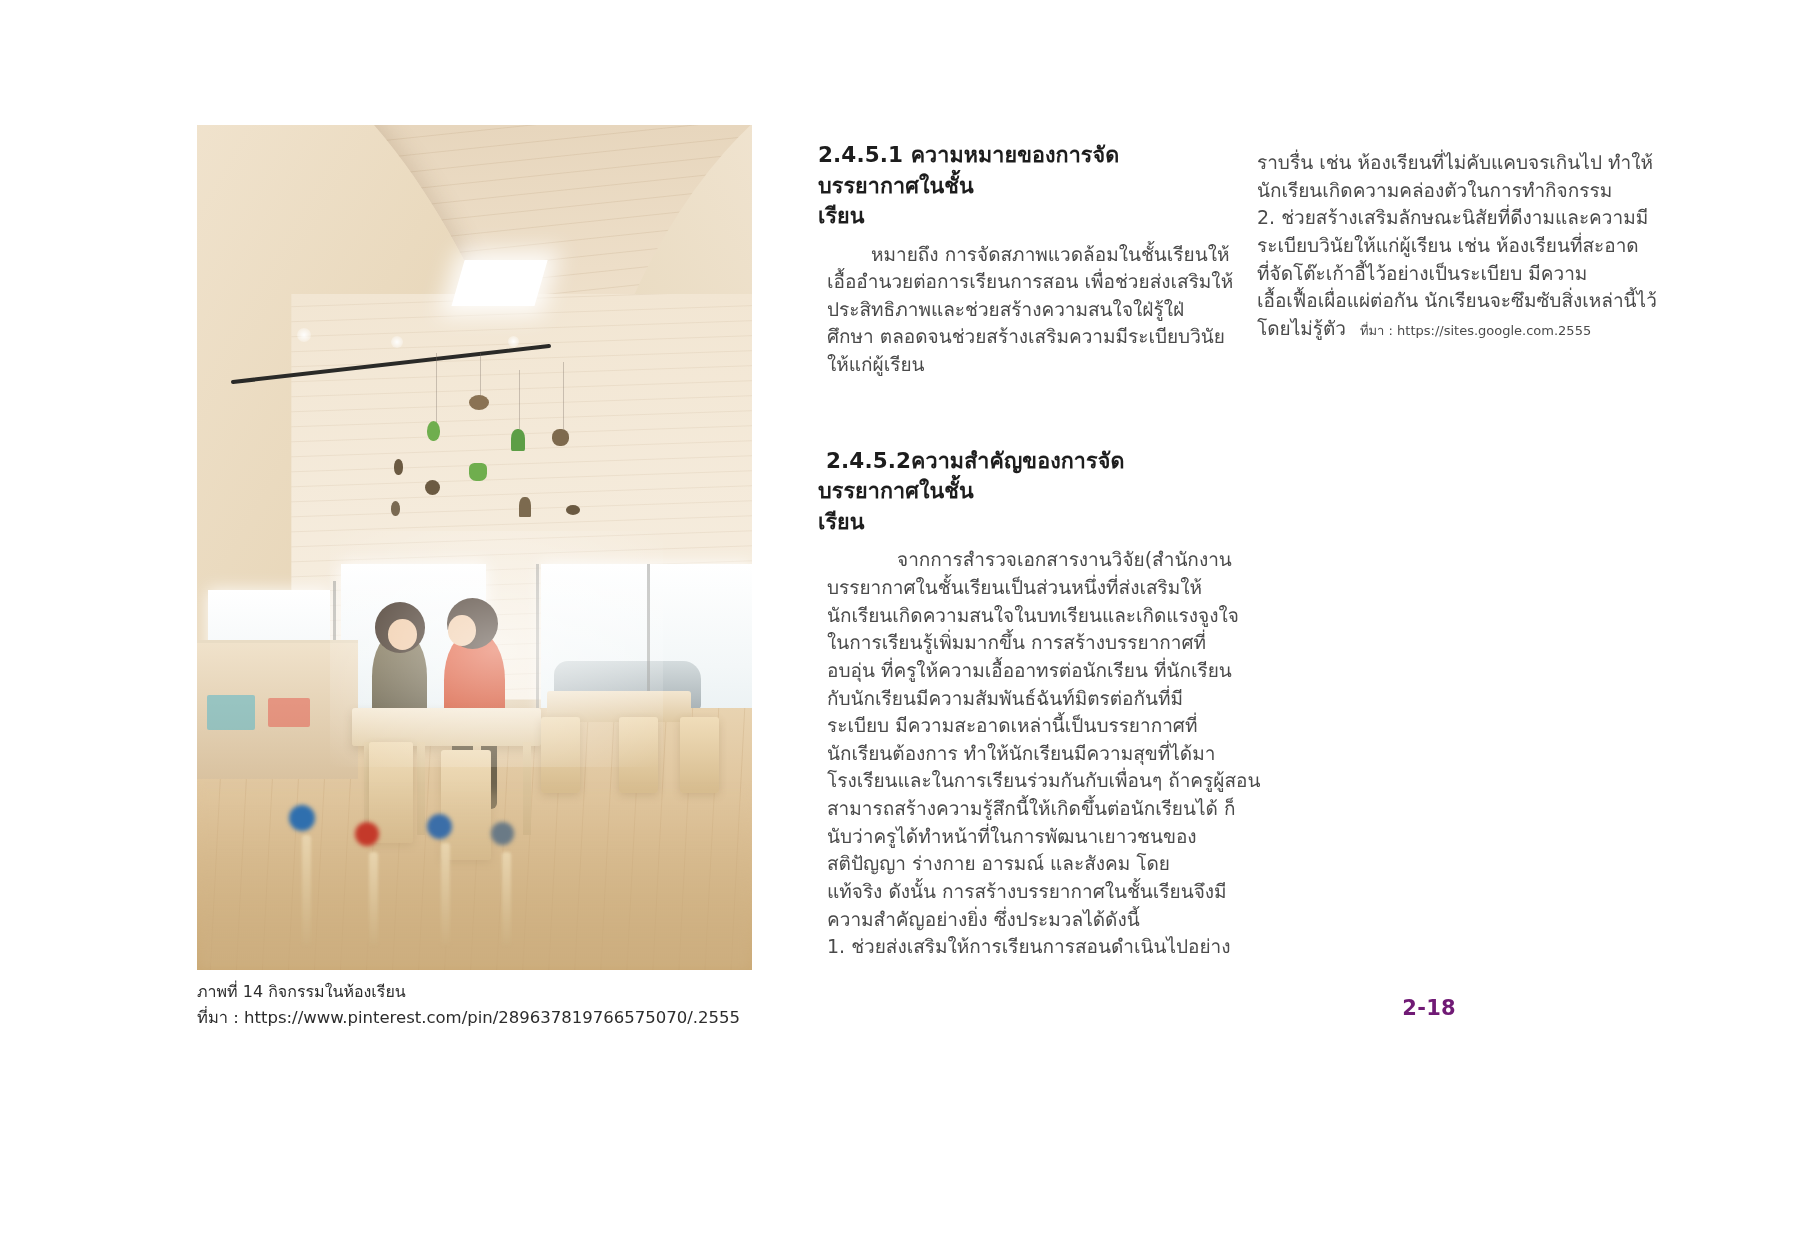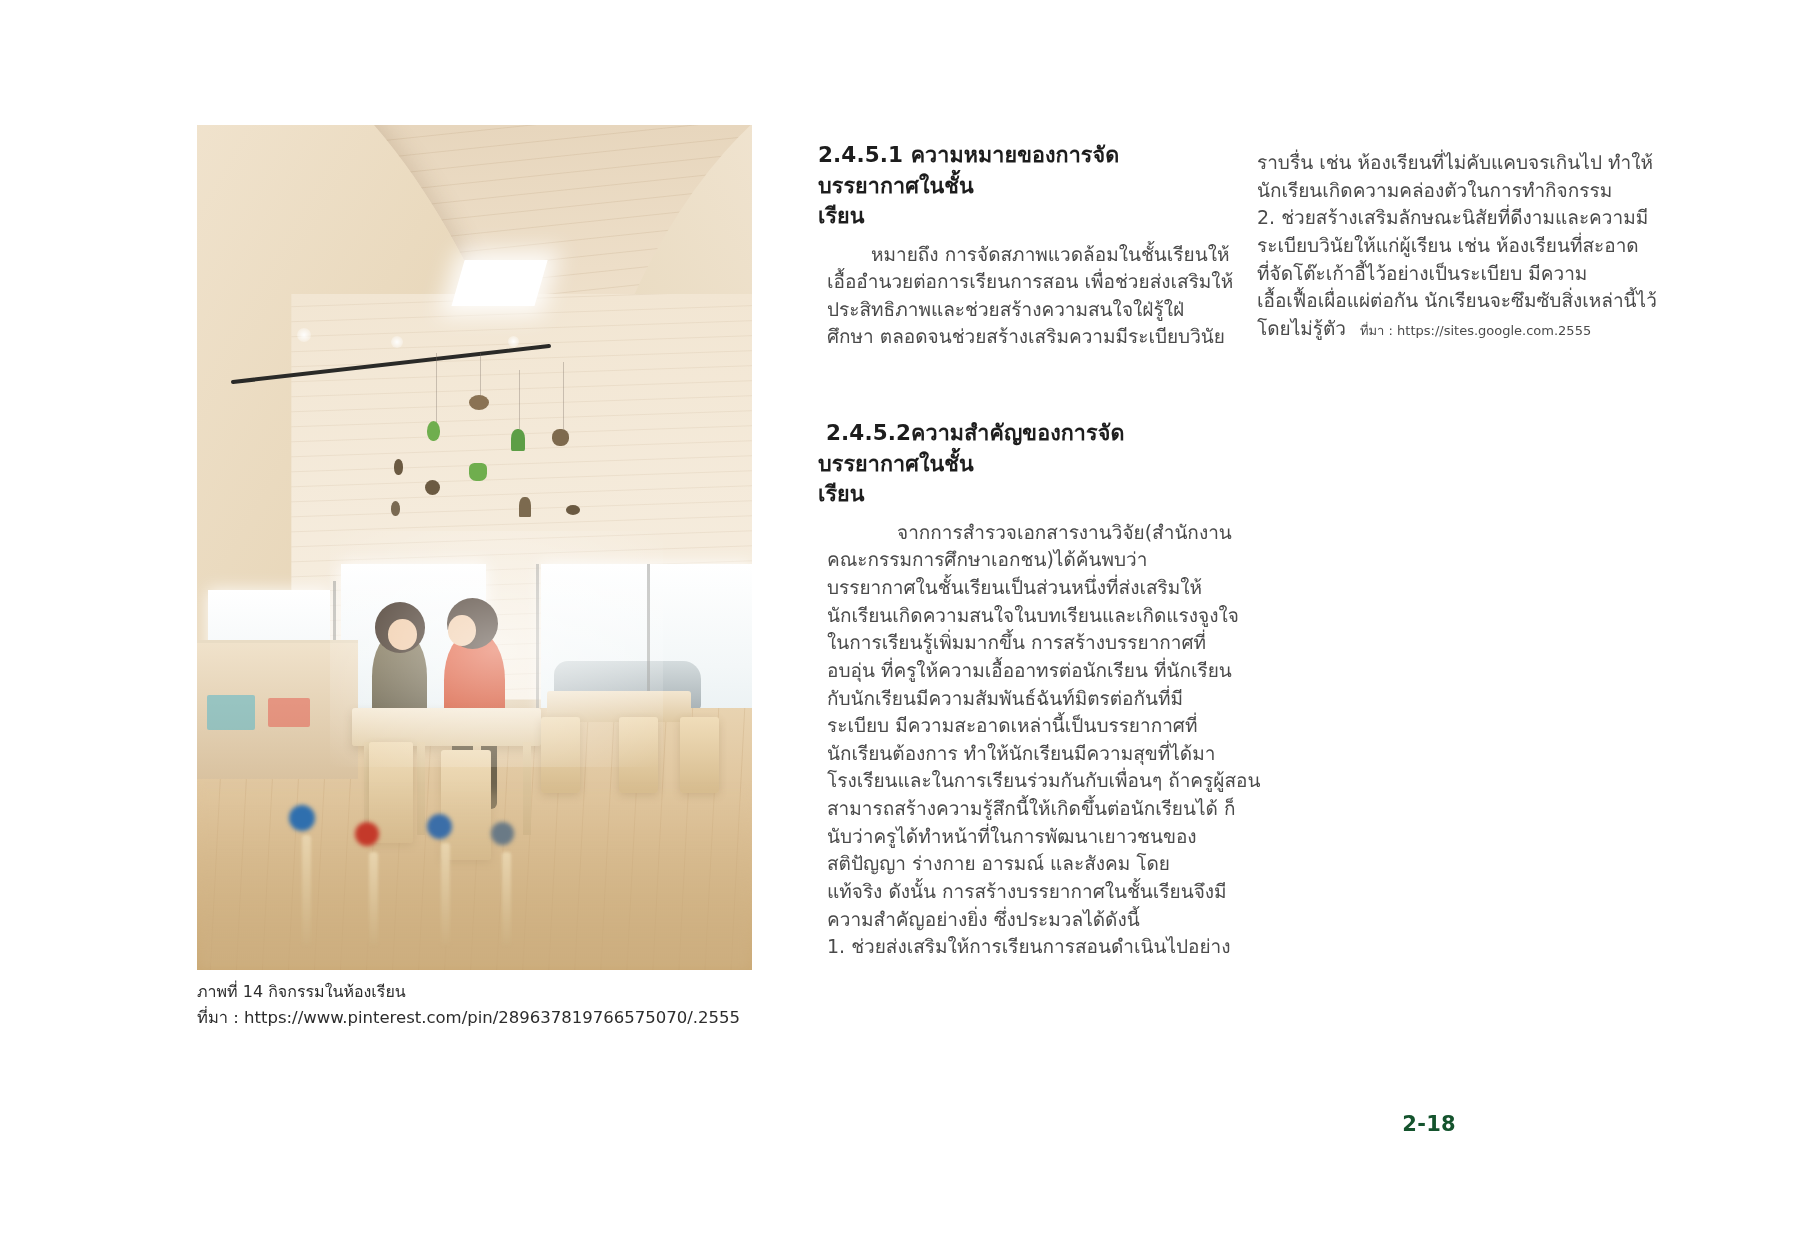--- a/index.html
+++ b/index.html
@@ -272,24 +272,24 @@
     font-size: 13px;
     color: #4a4a4a;
   }
 
   .spacer-h { height: 58px; }
 
   
   .page-number {
     position: absolute;
     right: 344px;
-    top: 1112px;
+    top: 996px;
     font-size: 21px;
     font-weight: bold;
-    color: #14532d;
+    color: #701a75;
     letter-spacing: .3px;
   }
 </style>
 </head>
 <body>
 
 <div class="page">
 
   <div class="figure">
     <div class="photo">
@@ -375,32 +375,32 @@
     <h3 class="head">
       <span>2.4.5.1 ความหมายของการจัดบรรยากาศในชั้น</span><br>
       <span>เรียน</span>
     </h3>
 
     <p class="body">
       <span class="ln"><span class="indent"></span><span>หมายถึง    การจัดสภาพแวดล้อมในชั้นเรียนให้</span></span>
       <span class="ln">เอื้ออำนวยต่อการเรียนการสอน เพื่อช่วยส่งเสริมให้</span>
       <span class="ln">ประสิทธิภาพและช่วยสร้างความสนใจใฝ่รู้ใฝ่</span>
       <span class="ln">ศึกษา ตลอดจนช่วยสร้างเสริมความมีระเบียบวินัย</span>
+      <span class="ln">ให้แก่ผู้เรียน</span>
     </p>
 
     <div class="spacer-h"></div>
 
     <h3 class="head second">
       <span style="display:inline-block;width:8px;"></span><span>2.4.5.2ความสำคัญของการจัดบรรยากาศในชั้น</span><br>
       <span>เรียน</span>
     </h3>
 
     <p class="body">
       <span class="ln"><span class="gap-wide"></span><span>จากการสำรวจเอกสารงานวิจัย(สำนักงาน</span></span>
-      <span class="ln">คณะกรรมการศึกษาเอกชน)ได้ค้นพบว่า</span>
       <span class="ln">บรรยากาศในชั้นเรียนเป็นส่วนหนึ่งที่ส่งเสริมให้</span>
       <span class="ln">นักเรียนเกิดความสนใจในบทเรียนและเกิดแรงจูงใจ</span>
       <span class="ln">ในการเรียนรู้เพิ่มมากขึ้น การสร้างบรรยากาศที่</span>
       <span class="ln">อบอุ่น ที่ครูให้ความเอื้ออาทรต่อนักเรียน ที่นักเรียน</span>
       <span class="ln">กับนักเรียนมีความสัมพันธ์ฉันท์มิตรต่อกันที่มี</span>
       <span class="ln">ระเบียบ มีความสะอาดเหล่านี้เป็นบรรยากาศที่</span>
       <span class="ln">นักเรียนต้องการ ทำให้นักเรียนมีความสุขที่ได้มา</span>
       <span class="ln">โรงเรียนและในการเรียนร่วมกันกับเพื่อนๆ ถ้าครูผู้สอน</span>
       <span class="ln">สามารถสร้างความรู้สึกนี้ให้เกิดขึ้นต่อนักเรียนได้ ก็</span>
       <span class="ln">นับว่าครูได้ทำหน้าที่ในการพัฒนาเยาวชนของ</span>

